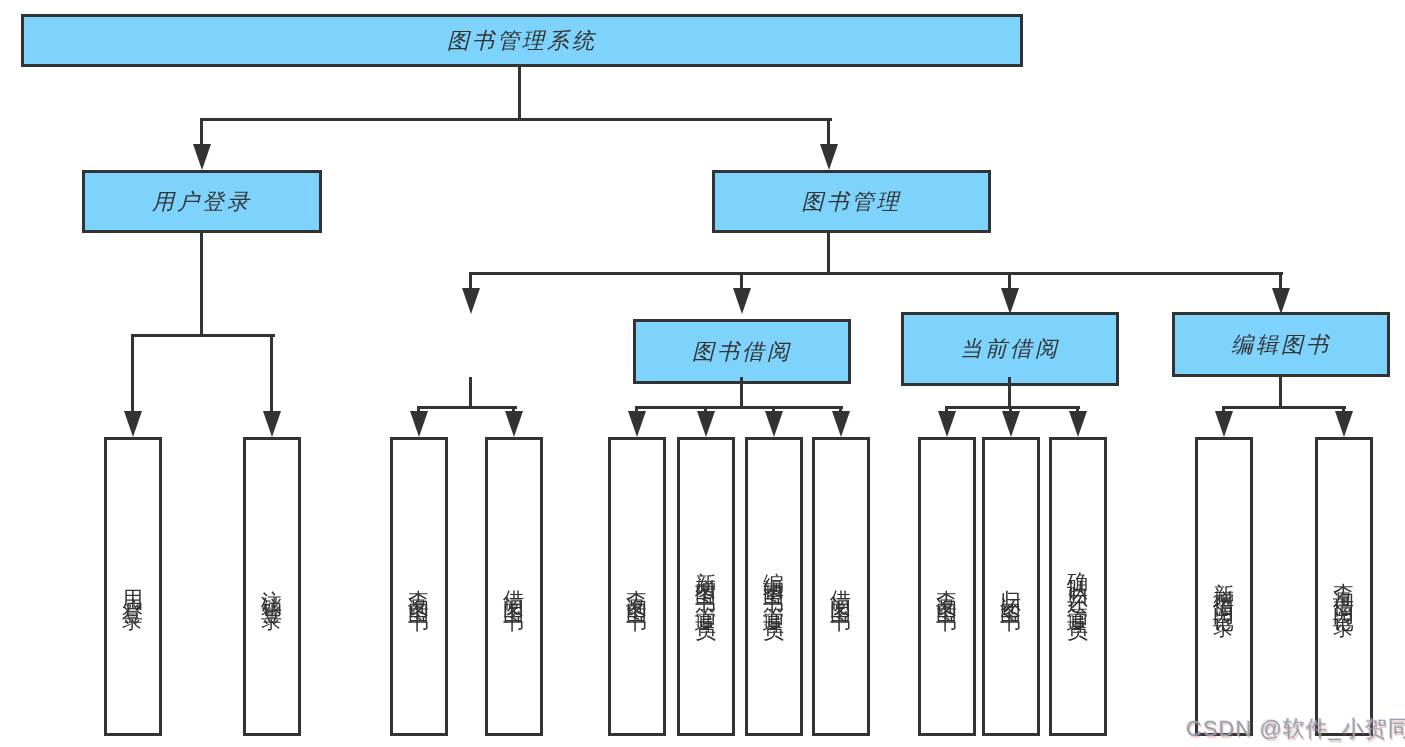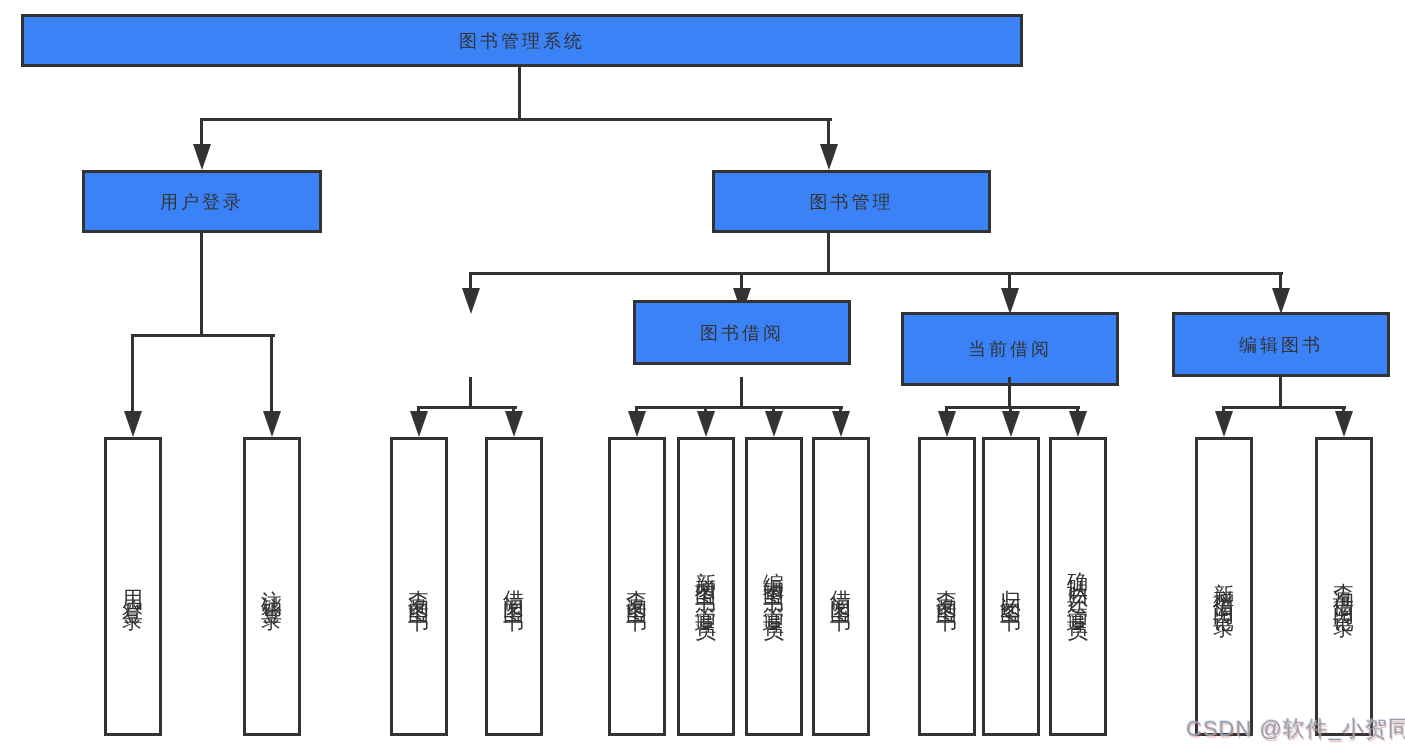--- a/index.html
+++ b/index.html
@@ -13,25 +13,26 @@
     position:relative;
     width:1405px;height:747px;
     background:var(--bg);
     font-family:"Liberation Sans", sans-serif;
     overflow:hidden;
   }
   .box{
     position:absolute;
     box-sizing:border-box;
     border:3px solid var(--line);
-    background:#3b82f6;
+    background:#7dd3fc;
     display:flex;align-items:center;justify-content:center;
-    font-size:18px;color:var(--text);
+    font-size:22px;color:var(--text);
     letter-spacing:3px;
     white-space:nowrap;
+    font-style:italic;
   }
   .leaf{
     position:absolute;
     box-sizing:border-box;
     border:3px solid var(--line);
     background:#fff;
     width:58px;height:299px;top:437px;
     display:flex;align-items:center;justify-content:center;
     font-size:21px;color:var(--text);
   }
@@ -86,21 +87,21 @@
   <div class="hl" style="left:469px;top:272px;width:814px;height:3px;"></div>
   <div class="vl" style="left:469px;top:272px;width:3px;height:20px;"></div>
   <div class="ah" style="left:462px;top:288px;"></div>
   <div class="vl" style="left:740px;top:272px;width:3px;height:20px;"></div>
   <div class="ah" style="left:733px;top:288px;"></div>
   <div class="vl" style="left:1008px;top:272px;width:3px;height:20px;"></div>
   <div class="ah" style="left:1001px;top:288px;"></div>
   <div class="vl" style="left:1279px;top:272px;width:3px;height:20px;"></div>
   <div class="ah" style="left:1272px;top:288px;"></div>
 
-  <div class="box" style="left:633px;top:300px;width:218px;height:65px;">图书借阅</div>
+  <div class="box" style="left:633px;top:319px;width:218px;height:65px;">图书借阅</div>
   <div class="box" style="left:901px;top:312px;width:218px;height:74px;">当前借阅</div>
   <div class="box" style="left:1172px;top:312px;width:218px;height:65px;">编辑图书</div>
 
   <div class="vl" style="left:469px;top:377px;width:3px;height:31px;"></div>
   <div class="hl" style="left:417px;top:406px;width:100px;height:3px;"></div>
   <div class="vl" style="left:417px;top:406px;width:3px;height:10px;"></div>
   <div class="ah" style="left:410px;top:411px;"></div>
   <div class="vl" style="left:512px;top:406px;width:3px;height:10px;"></div>
   <div class="ah" style="left:505px;top:411px;"></div>
 

